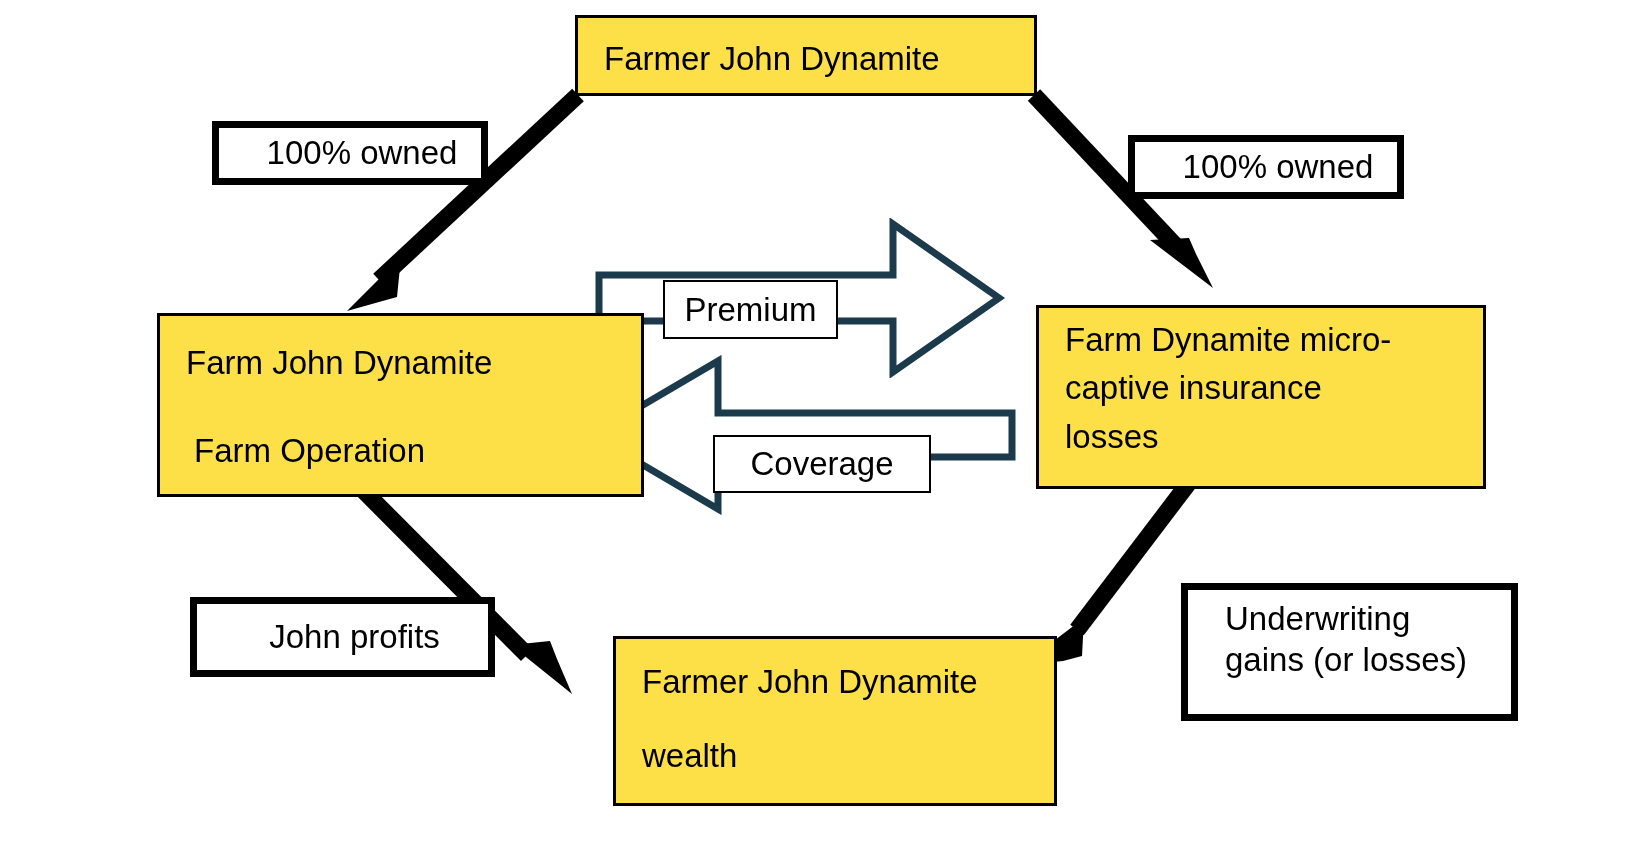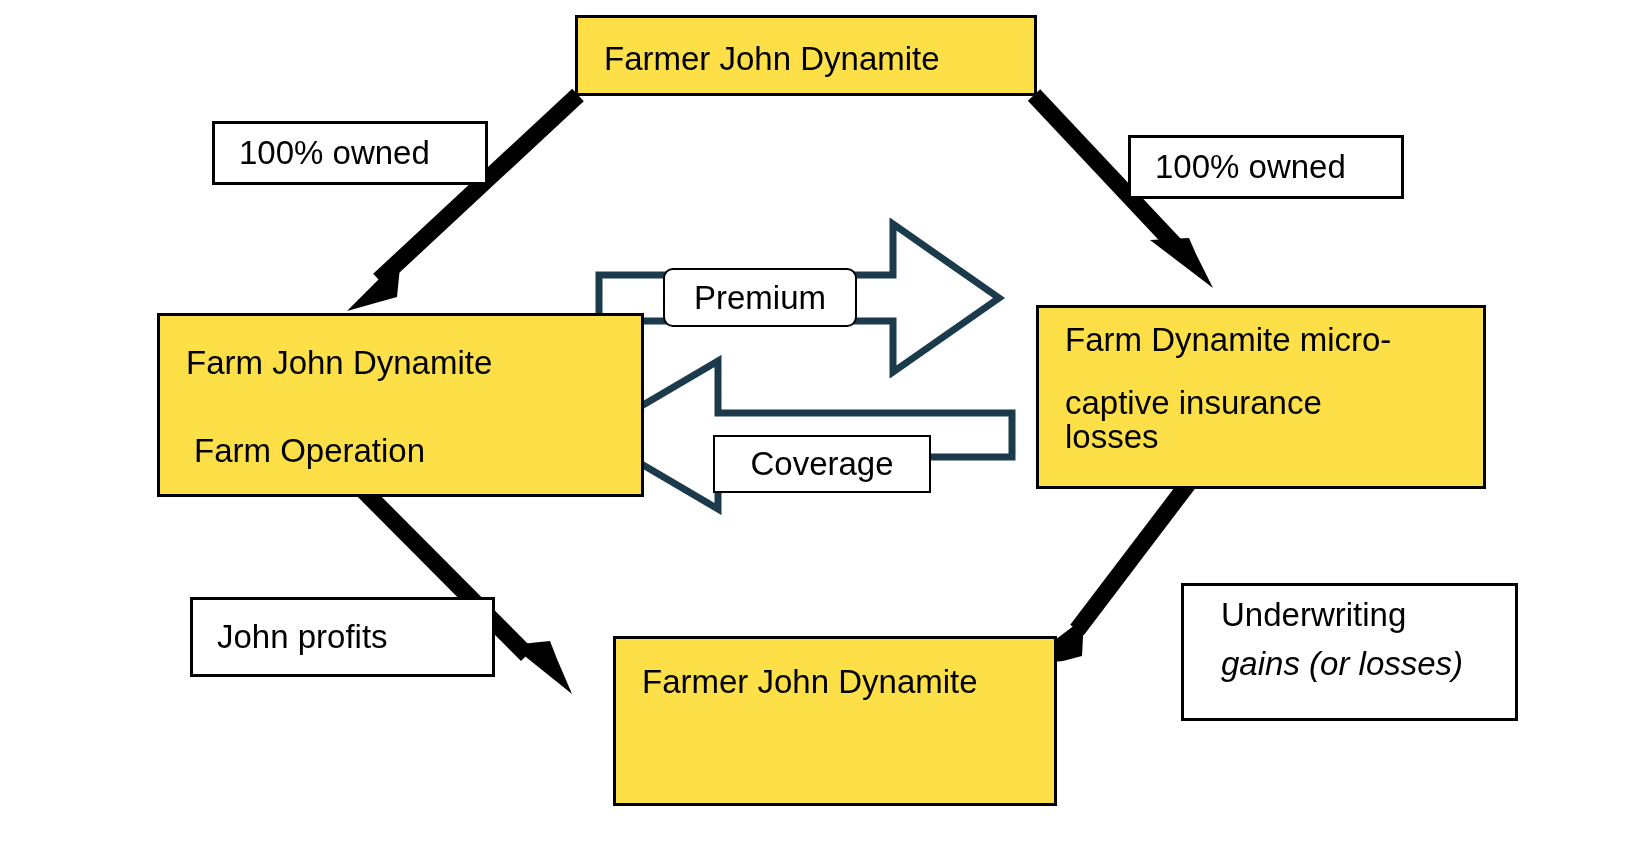--- a/index.html
+++ b/index.html
@@ -28,28 +28,29 @@
   }
   .node .txt {
     position: absolute;
     left: 26px;
     right: 10px;
   }
   .label-box {
     position: absolute;
     box-sizing: border-box;
     background: #ffffff;
-    border: 3px solid #000000;
+    border: 7px solid #000000;
     color: #000000;
     font-size: 33px;
     line-height: 1.05;
     z-index: 6;
     display: flex;
     align-items: center;
     padding-left: 24px;
+    justify-content: center;
   }
   .label-box.two-line {
     display: block;
     padding-top: 12px;
     padding-left: 37px;
   }
   .label-box.two-line span { display: block; }
   .arrow-svg {
     position: absolute;
     left: 0;
@@ -106,57 +107,58 @@
   </svg>
 
   <svg class="block-arrow-svg" style="left:595px; top:218px; width:415px; height:160px;" viewBox="0 0 415 160" xmlns="http://www.w3.org/2000/svg">
     <path d="M 4,57 L 298,57 L 298,6 L 404,80 L 298,154 L 298,103 L 4,103 Z" fill="#ffffff" stroke="#1b3a4b" stroke-width="7" stroke-linejoin="miter"></path>
   </svg>
 
   <svg class="block-arrow-svg" style="left:586px; top:355px; width:430px; height:160px;" viewBox="0 0 430 160" xmlns="http://www.w3.org/2000/svg">
     <path d="M 426,58 L 132,58 L 132,6 L 6,80 L 132,154 L 132,102 L 426,102 Z" fill="#ffffff" stroke="#1b3a4b" stroke-width="7" stroke-linejoin="miter"></path>
   </svg>
 
-  <div class="ba-label" style="left:663px; top:268px; width:194px; height:59px;border-radius:10px;">
+  <div class="ba-label" style="left:663px; top:280px; width:175px; height:59px;">
     <span>Premium</span>
   </div>
 
   <div class="ba-label" style="left:713px; top:405px; width:218px; height:58px;margin-top:30px;">
     <span>Coverage</span>
   </div>
 
   <div class="node" style="left:575px; top:15px; width:462px; height:81px;">
     <div class="txt" style="top:24px;">Farmer John Dynamite</div>
   </div>
 
   <div class="node" style="left:157px; top:313px; width:487px; height:184px;">
     <div class="txt" style="top:30px;">Farm John Dynamite</div>
     <div class="txt" style="top:118px;margin-left:8px;">Farm Operation</div>
   </div>
 
   <div class="node" style="left:1036px; top:305px; width:450px; height:184px;">
     <div class="txt" style="top:15px;">Farm Dynamite micro-</div>
-    <div class="txt" style="top:78px;">captive insurance</div>
+    <div class="txt" style="top:63px;">captive insurance</div>
     <div class="txt" style="top:112px;">losses</div>
   </div>
 
   <div class="node" style="left:613px; top:636px; width:444px; height:170px;">
     <div class="txt" style="top:26px;">Farmer John Dynamite</div>
+    <div class="txt" style="top:100px;">wealth</div>
   </div>
 
   <div class="label-box" style="left:212px; top:121px; width:276px; height:64px;">
     <span>100% owned</span>
   </div>
 
   <div class="label-box" style="left:1128px; top:135px; width:276px; height:64px;">
     <span>100% owned</span>
   </div>
 
   <div class="label-box" style="left:190px; top:597px; width:305px; height:80px;">
     <span>John profits</span>
   </div>
 
   <div class="label-box two-line" style="left:1181px; top:583px; width:337px; height:138px;">
     <span>Underwriting</span>
-    <span style="margin-top:14px;font-style:italic;">gains (or losses)</span>
+    <span style="margin-top:6px;">gains (or losses)</span>
   </div>
 
 </div>
 
 </body></html>

